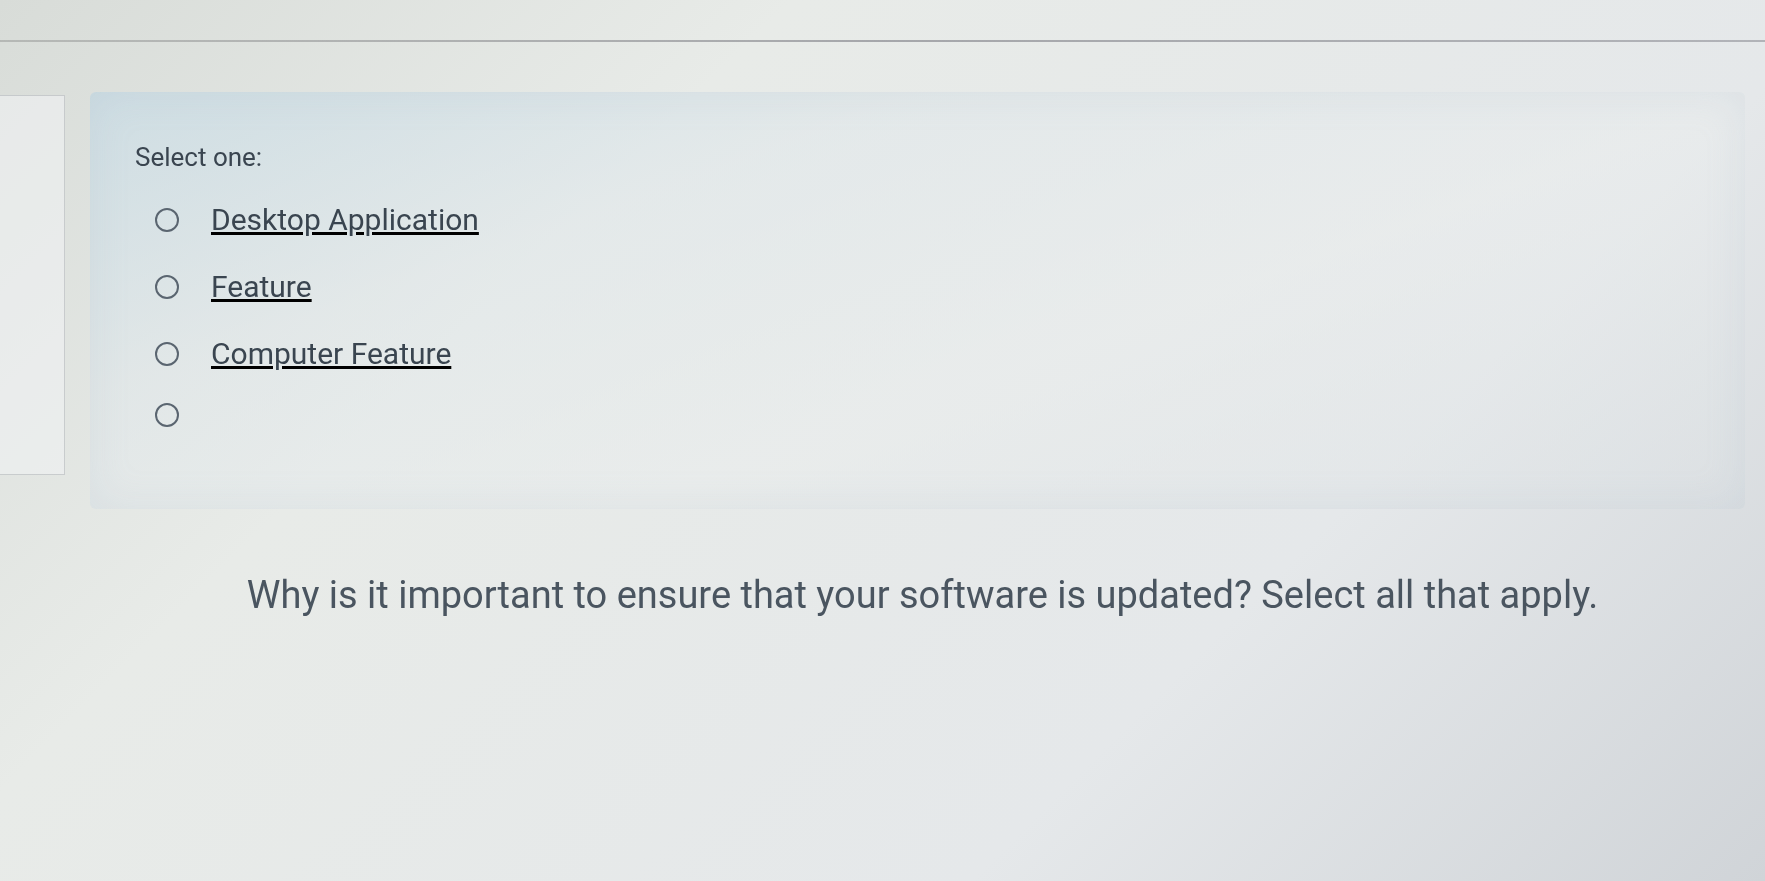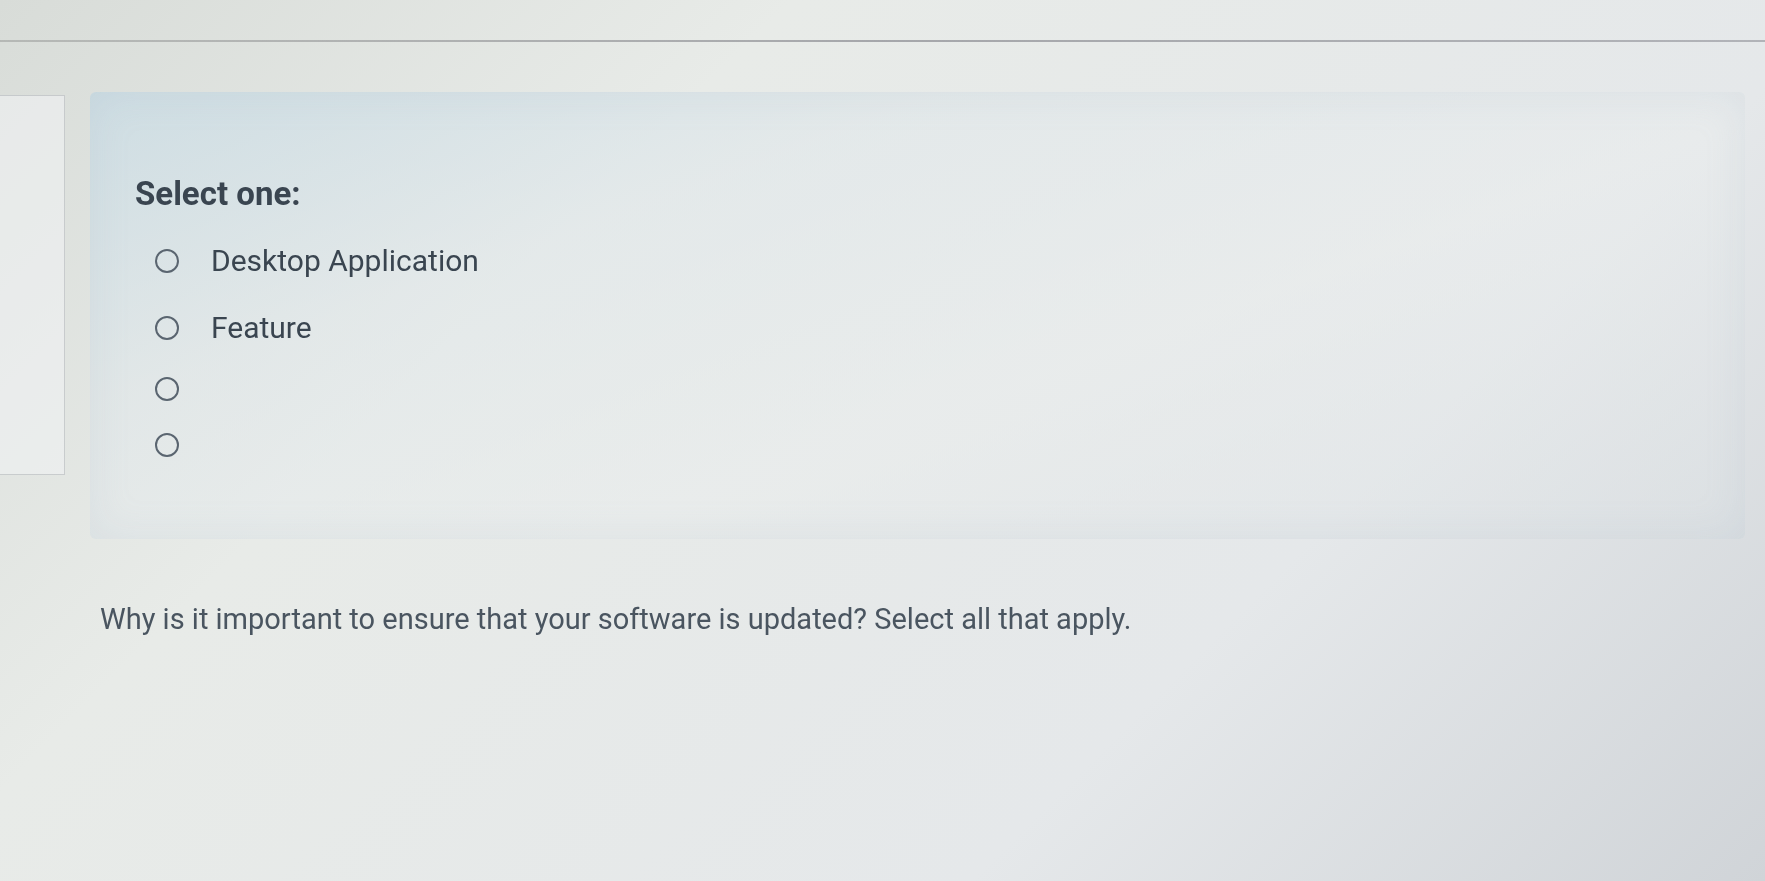--- a/index.html
+++ b/index.html
@@ -56,29 +56,29 @@
     
     .question-text {
       font-size: 31px;
       color: #2a3540;
       font-weight: 400;
       margin-bottom: 48px;
       line-height: 1.4;
     }
     
     .select-label {
-      font-size: 33px;
+      font-size: 26px;
       color: #3a4550;
-      font-weight: 700;
+      font-weight: 400;
       margin-bottom: 30px;
-      margin-top: 32px;
     }
     
     .options-list {
       padding-left: 20px;
+      text-decoration: underline;
     }
     
     .option-row {
       display: flex;
       align-items: center;
       margin-bottom: 32px;
       cursor: pointer;
     }
     
     .radio-circle {
@@ -91,25 +91,26 @@
       background: transparent;
     }
     
     .option-label {
       font-size: 30px;
       color: #3a4550;
       font-weight: 400;
     }
     
     .next-question {
-      font-size: 29px;
+      font-size: 38px;
       color: #4a5560;
       font-weight: 400;
       padding-left: 10px;
       line-height: 1.4;
+      text-align: center;
     }
   </style>
 </head>
 <body>
 
 <div class="page-container">
 
   <div class="horizontal-line"></div>
 
   <div class="side-box"></div>
@@ -126,20 +127,21 @@
         <span class="option-label">Desktop Application</span>
       </div>
 
       <div class="option-row">
         <div class="radio-circle"></div>
         <span class="option-label">Feature</span>
       </div>
 
       <div class="option-row">
         <div class="radio-circle"></div>
+        <span class="option-label">Computer Feature</span>
       </div>
 
       <div class="option-row">
         <div class="radio-circle"></div>
       </div>
 
     </div>
   </div>
 
   <div class="next-question">Why is it important to ensure that your software is updated? Select all that apply.</div>

